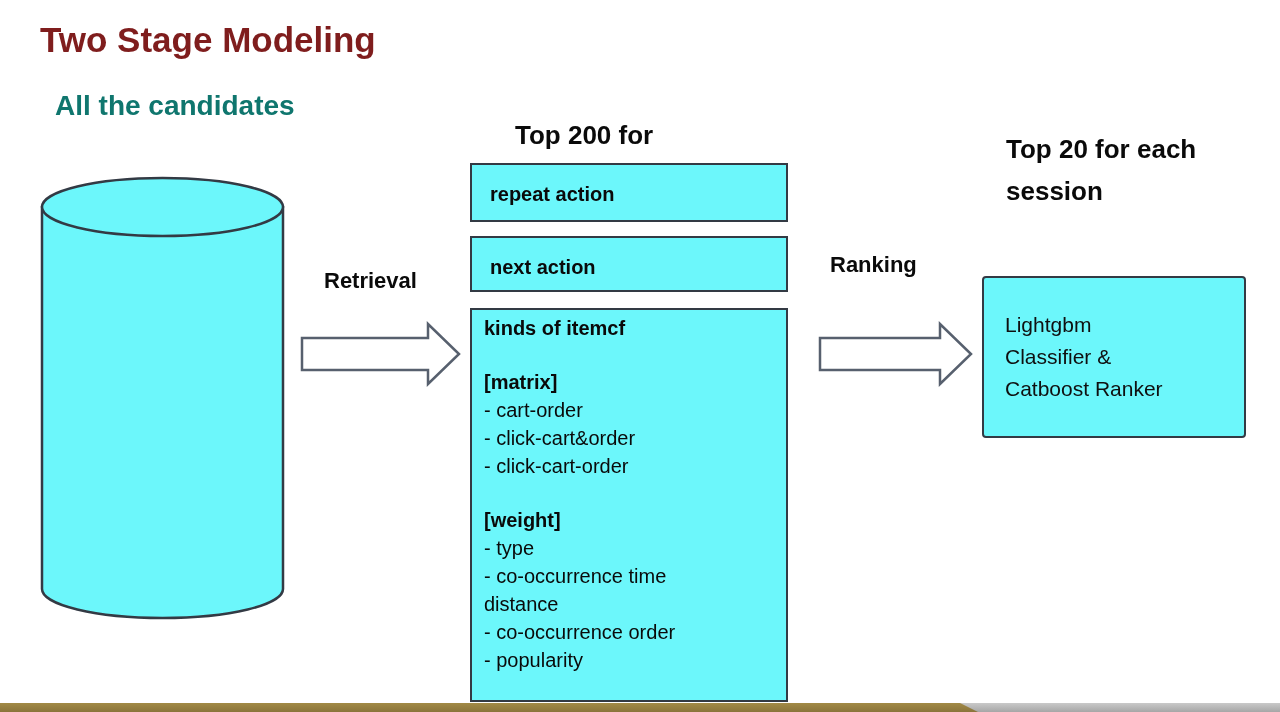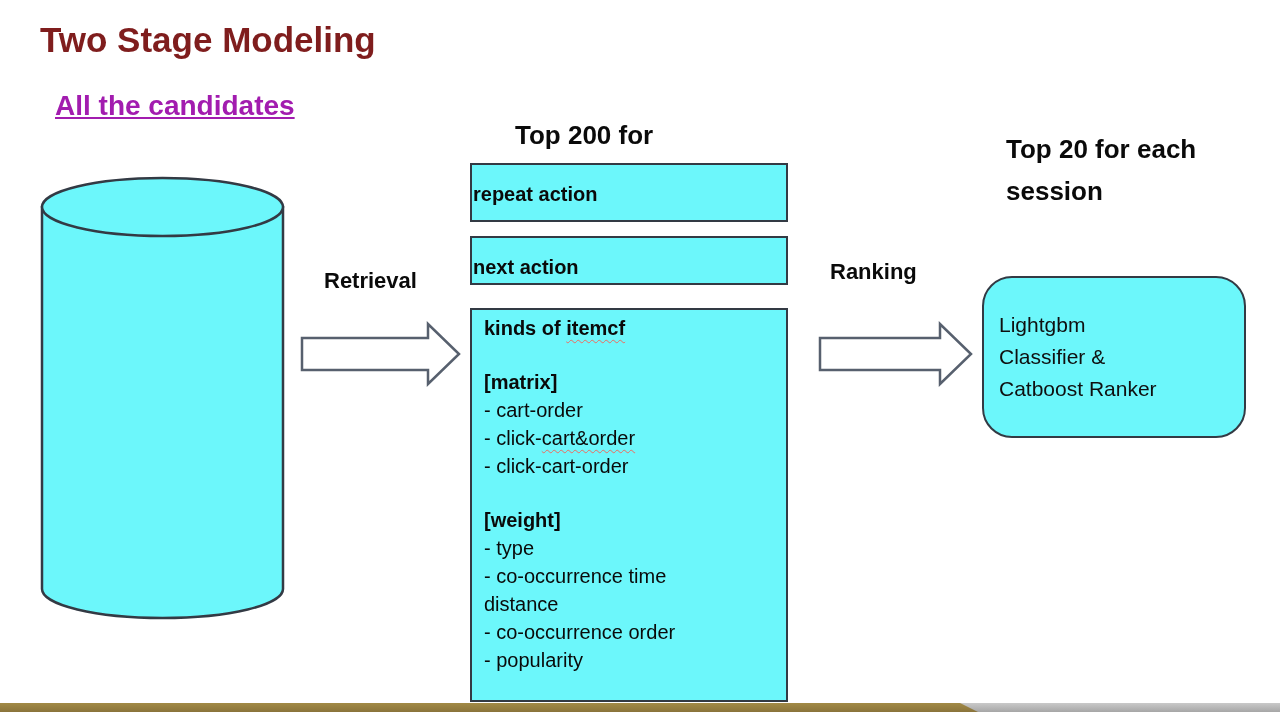--- a/index.html
+++ b/index.html
@@ -15,78 +15,77 @@
   .abs { position: absolute; }
 
   .title {
     left: 40px; top: 20px;
     font-size: 35px; font-weight: 700;
     color: #7f1d1d;
     letter-spacing: 0px;
   }
   .h-candidates {
     left: 55px; top: 90px;
-    font-size: 28px; font-weight: 700; color: #a21caf; text-decoration: underline;
+    font-size: 28px; font-weight: 700; color: #0f766e;
   }
   .h-top200 {
     left: 515px; top: 82px;
     font-size: 26px; font-weight: 700; line-height: 42px; color: #0a0a0a; margin-top: 32px;
   }
   .h-top20 {
     left: 1006px; top: 92px;
     font-size: 26px; font-weight: 700; line-height: 42px; color: #0a0a0a; margin-top: 36px;
   }
 
   .cyl-label {
     left: 58px; top: 366px;
     font-size: 21px; line-height: 32px; color: #0f0f0f;
   }
 
   .flow-label {
     font-size: 22px; font-weight: 700; color: #0a0a0a;
   }
   .lbl-retrieval { left: 324px; top: 268px; }
-  .lbl-ranking  { left: 830px; top: 252px; margin-top: 7px; }
+  .lbl-ranking  { left: 830px; top: 252px; }
 
   .cbox {
     box-sizing: border-box;
     left: 470px; width: 318px;
     background: #6CF7FB;
     border: 2px solid #333A44;
   }
   .cbox-label {
     display: flex; align-items: center;
     height: 59px;
-    padding-left: 1px;
+    padding-left: 18px;
     font-size: 20px; font-weight: 700; color: #0a0a0a;
   }
   .box-repeat { top: 163px; height: 59px; }
-  .box-next   { top: 236px; height: 49px; }
+  .box-next   { top: 236px; height: 56px; }
   .box-big    { top: 308px; height: 394px; padding: 4px 12px; overflow: hidden; }
 
   .bline { font-size: 20px; line-height: 28px; color: #0a0a0a; white-space: nowrap; }
   .bline.wrap { white-space: normal; max-width: 225px; }
   .bline.b { font-weight: 700; }
   .spacer { height: 26px; }
   .sq {
-    text-decoration: underline;
     text-decoration-style: wavy;
     text-decoration-color: #EF6A5E;
     text-decoration-thickness: 1px;
     text-underline-offset: 4px;
   }
 
   .ranker-box {
     box-sizing: border-box;
     left: 982px; top: 276px; width: 264px; height: 162px;
     background: #6CF7FB;
     border: 2px solid #333A44;
-    border-radius: 30px;
+    border-radius: 4px;
     display: flex; flex-direction: column; justify-content: center;
-    padding-left: 15px;
+    padding-left: 21px;
   }
   .ranker-line { font-size: 21px; line-height: 32px; color: #0f0f0f; }
 
   .footer-silver {
     left: 0; bottom: 0; width: 1280px; height: 9px;
     background: linear-gradient(180deg, #c9c9c9, #a6a6a6);
   }
   .footer-gold {
     left: 0; bottom: 0; width: 978px; height: 9px;
     background: linear-gradient(180deg, #a28a47, #8a743a);

